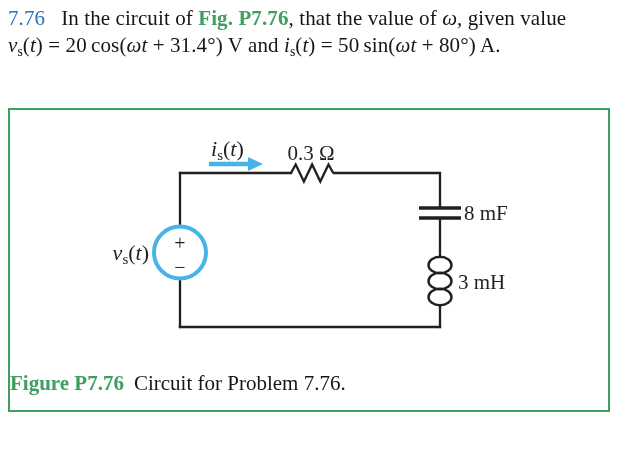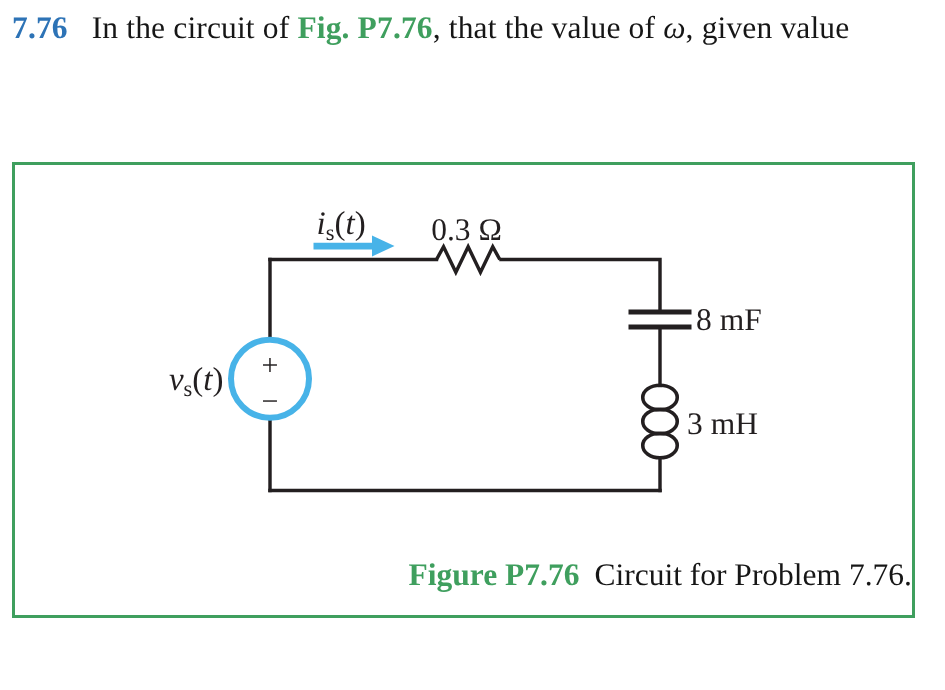--- a/index.html
+++ b/index.html
@@ -14,21 +14,21 @@
   .problem {
     position: absolute;
     left: 8px; top: 5px;
     width: 618px;
     font-size: 21px;
     line-height: 1.28;
     letter-spacing: 0.1px;
   }
   .p-line { white-space: nowrap; }
   .num {
-    font-weight: bold;
+    font-weight: normal;
     color: var(--blue-num);
     margin-right: 16px;
   }
   .figref {
     font-weight: bold;
     color: var(--green);
     margin-top: 48px;
   }
   .mi { font-style: italic; }
   .sub {
@@ -45,41 +45,42 @@
   }
   .circuit-svg {
     position: absolute;
     left: 0; top: 0;
     width: 598px; height: 252px;
   }
   .caption {
     position: absolute;
     left: 0; bottom: 14px;
     width: 100%;
-    text-align: right;
+    text-align: left;
     font-size: 21px;
     white-space: nowrap;
   }
   .caption .figlabel {
     font-weight: bold;
     color: var(--green);
     margin-right: 10px;
   }
   svg text {
     font-family: "Liberation Serif", serif;
     fill: #231f20;
   }
 </style>
 </head>
 <body style="--blue-num: #2d73b6; --green: #3f9f5e;">
 
 <div class="page">
 
   <div class="problem">
     <div class="p-line"><span class="num">7.76</span><span>In the circuit of </span><span class="figref">Fig. P7.76</span><span>, that the value of </span><span class="mi">ω</span><span>, given value</span></div>
+    <div class="p-line"><span class="mi">v</span><span class="sub">s</span><span>(</span><span class="mi">t</span><span>) = 20 cos(</span><span class="mi">ωt</span><span> + 31.4°) V and </span><span class="mi">i</span><span class="sub">s</span><span>(</span><span class="mi">t</span><span>) = 50 sin(</span><span class="mi">ωt</span><span> + 80°) A.</span></div>
   </div>
 
   <div class="figure-box">
 
     <svg class="circuit-svg" viewBox="0 0 598 252" xmlns="http://www.w3.org/2000/svg">
 
       <g stroke="#231f20" stroke-width="2.3" fill="none" stroke-linecap="square">
         <path d="M170,63 H281"></path>
         <path d="M324,63 H430 V96"></path>
         <path d="M170,63 V116"></path>

